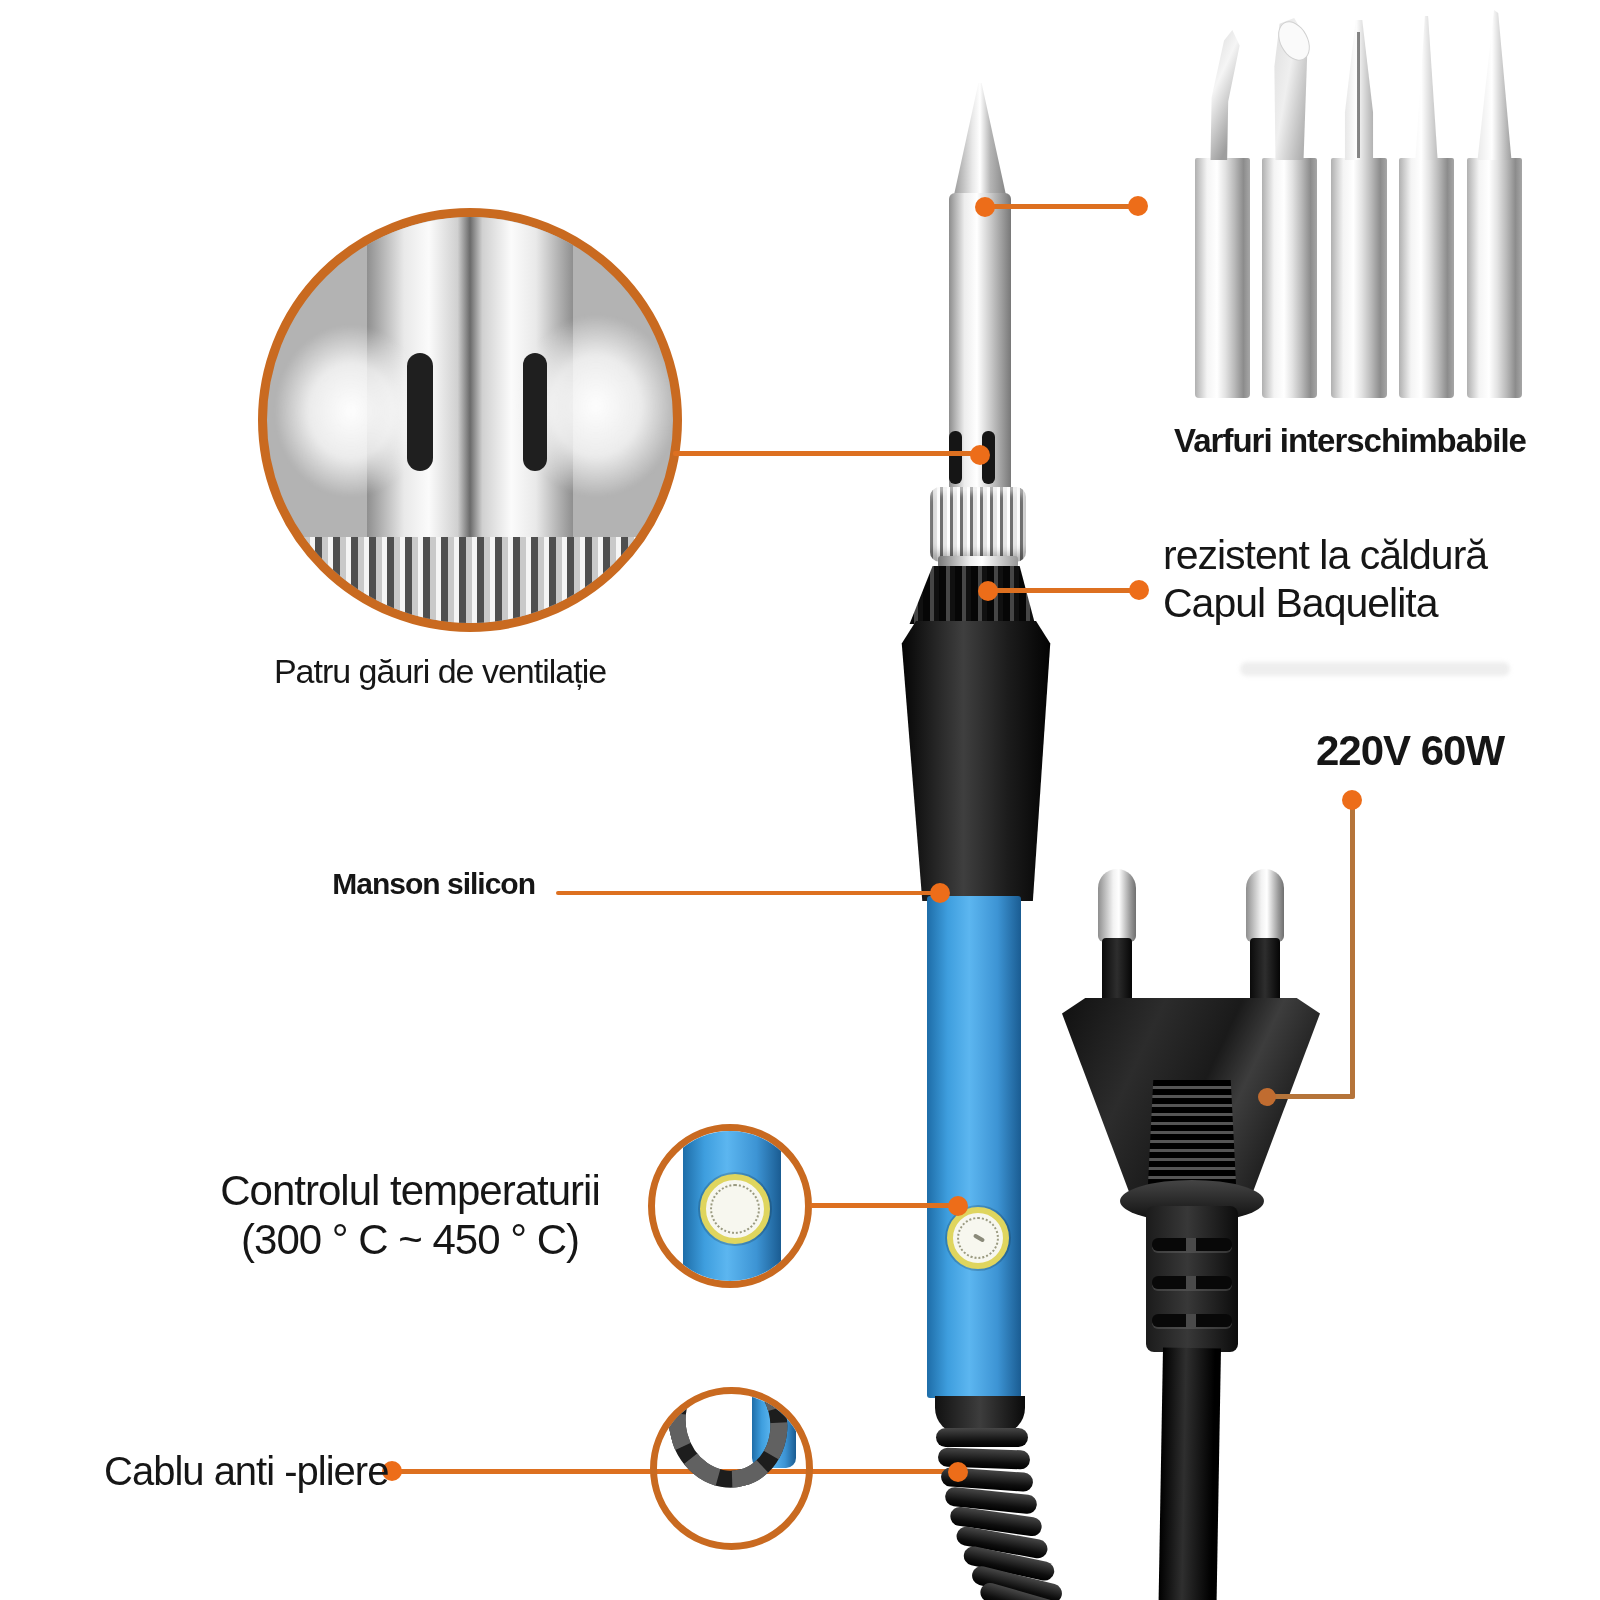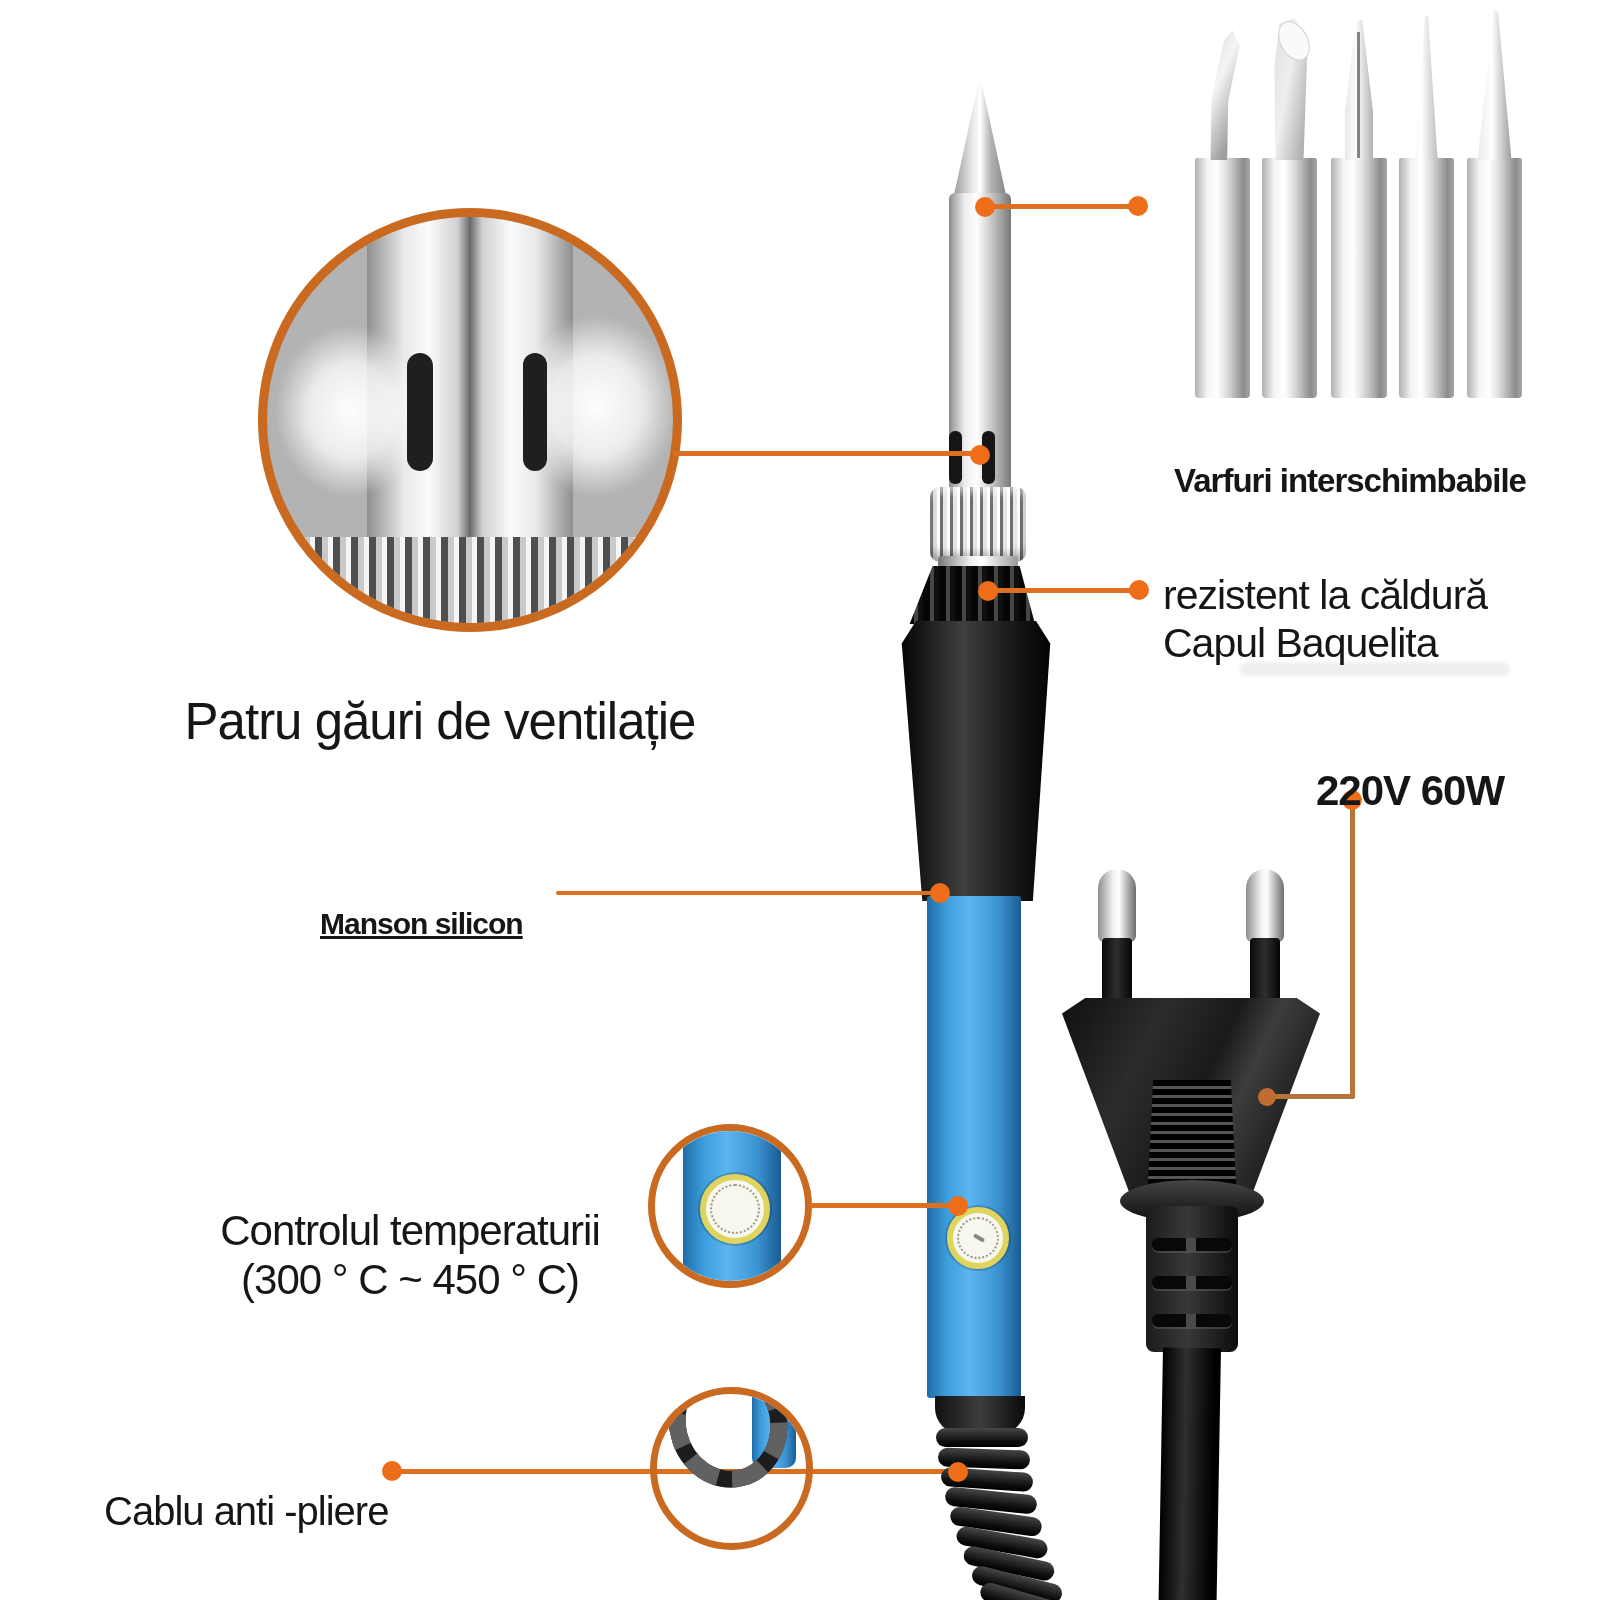--- a/index.html
+++ b/index.html
@@ -1,22 +1,22 @@
 <!DOCTYPE html>
 <html><head>
 <meta charset="utf-8">
 <style>
   html,body{margin:0;padding:0;background:#fff;}
   .stage{position:relative;width:1600px;height:1600px;background:#fff;overflow:hidden;
          font-family:"Liberation Sans", sans-serif;color:#161616;}
   .abs{position:absolute;}
-  .label{position:absolute;letter-spacing:-1px;line-height:1.16;margin-top:40px;}
+  .label{position:absolute;letter-spacing:-1px;line-height:1.16;}
   .b{font-weight:bold;}
   .center{text-align:center;}
-  .right{text-align:left;text-decoration:underline;}
+  .right{text-align:right;}
   .hline{position:absolute;height:5px;background:#DD7020;border-radius:2px;}
   .vline{position:absolute;width:5px;background:#B5743A;border-radius:2px;}
   .dot{position:absolute;width:20px;height:20px;border-radius:50%;background:#ED6D19;}
   .inset{position:absolute;border-radius:50%;border:8px solid #C96A20;overflow:hidden;box-sizing:border-box;}
   .silver-v{background:linear-gradient(90deg,#8d8d8d 0%,#ededed 25%,#ffffff 45%,#cfcfcf 65%,#9e9e9e 85%,#787878 100%);}
   .tip-metal{background:linear-gradient(90deg,#b0b0b0 0%,#f4f4f4 22%,#ffffff 40%,#e3e3e3 55%,#b9b9b9 72%,#8c8c8c 88%,#a6a6a6 100%);}
   .blue{background:linear-gradient(90deg,#1e6da8 0%,#3e9ede 22%,#5cb6f0 45%,#3d94d4 75%,#1a5c92 100%);}
   .coil-rib{position:absolute;width:92px;height:19px;border-radius:10px;
             background:linear-gradient(180deg,#474747,#0e0e0e 70%,#000);}
   .dial{position:absolute;border-radius:50%;border:6px solid #dfd55e;background:#f7f7ef;box-sizing:content-box;
@@ -118,21 +118,21 @@
   <div class="dot" style="left:970px;top:445px;"></div>
   <div class="dot" style="left:978px;top:581px;"></div>
   <div class="dot" style="left:1129px;top:580px;"></div>
   <div class="dot" style="left:930px;top:883px;"></div>
   <div class="dot" style="left:948px;top:1196px;"></div>
   <div class="dot" style="left:1342px;top:790px;"></div>
   <div class="dot" style="left:1258px;top:1088px;width:18px;height:18px;background:#C06C30;"></div>
   <div class="dot" style="left:382px;top:1461px;"></div>
   <div class="dot" style="left:948px;top:1462px;"></div>
 
-  <div class="label center" style="left:150px;top:652px;width:580px;font-size:51px;">Patru găuri de ventilație</div>
+  <div class="label center" style="left:150px;top:652px;width:580px;font-size:34px;">Patru găuri de ventilație</div>
 
   <div class="label center b" style="left:1155px;top:422px;width:390px;font-size:33px;">Varfuri interschimbabile</div>
 
   <div class="label" style="left:1163px;top:532px;width:400px;font-size:41px;">
     <div>rezistent la căldură</div>
     <div>Capul Baquelita</div>
   </div>
 
   <div class="label center b" style="left:1270px;top:727px;width:280px;font-size:42px;">220V 60W</div>
 

